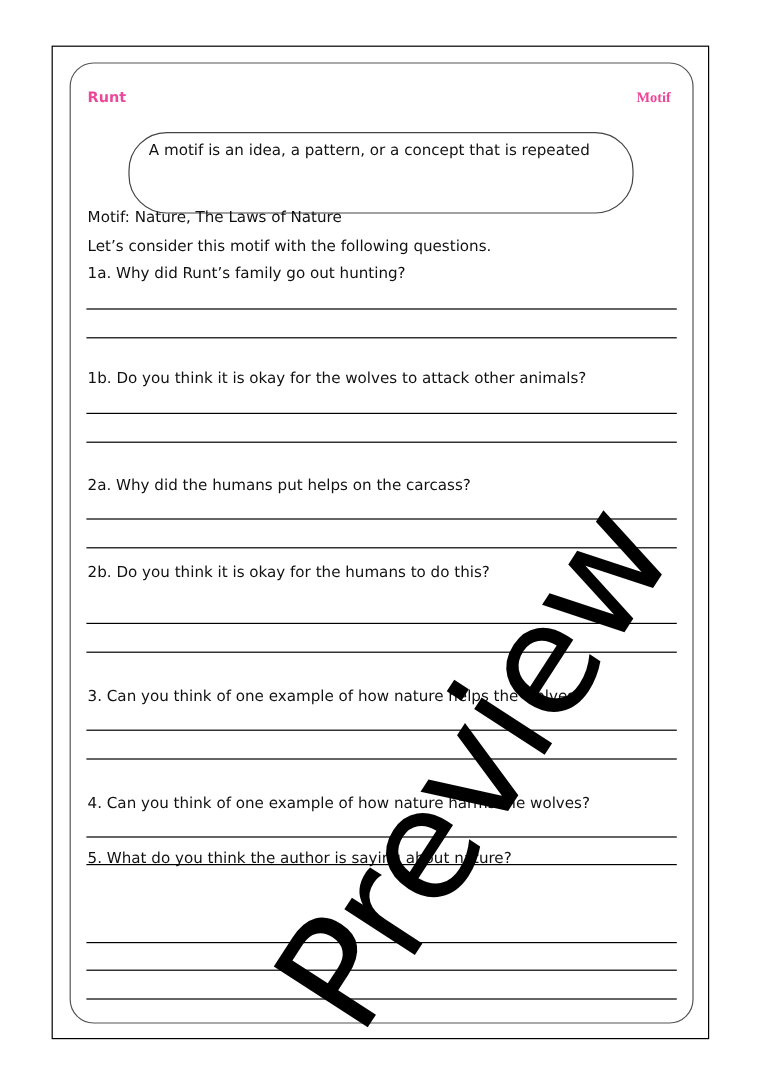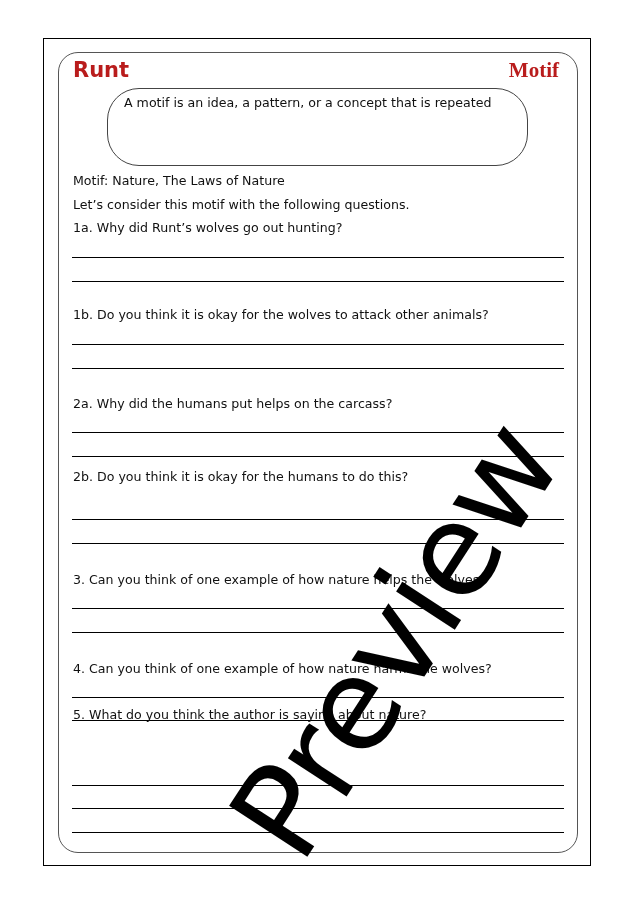--- a/index.html
+++ b/index.html
@@ -2,24 +2,24 @@
 <html><head>
   <meta charset="utf-8">
   <style>
     html, body { margin: 0; padding: 0; background: #ffffff; }
     body { width: 635px; height: 905px; position: relative; overflow: hidden;
            font-family: "DejaVu Sans", sans-serif; color: #111; }
     .outer { position: absolute; left: 43px; top: 38px; width: 548px; height: 828px;
              border: 1px solid #000; box-sizing: border-box; }
     .inner { position: absolute; left: 58px; top: 52px; width: 520px; height: 801px;
              border: 1.5px solid #555; border-radius: 20px; box-sizing: border-box; }
-    .hdr { position: absolute; top: 58px; font-size: 21px; font-weight: bold; color: #b91c1c; }
+    .hdr { position: absolute; top: 74px; font-size: 12px; font-weight: bold; color: #ec4899; }
     .hdr.left { left: 73px; }
     .hdr.right { right: 76px; font-family: Liberation Serif, serif; }
-    .def { position: absolute; left: 107px; top: 88px; width: 421px; height: 78px;
+    .def { position: absolute; left: 107px; top: 110px; width: 421px; height: 68px;
            border: 1.2px solid #444; border-radius: 32px; box-sizing: border-box;
            padding: 6px 0 0 16px; font-size: 12.6px; line-height: 16px; }
     .txt { position: absolute; left: 73px; font-size: 12.6px; white-space: nowrap; text-align: center; }
     .line { position: absolute; left: 72px; width: 492px; height: 0;
             border-top: 1.4px solid #000; }
     .watermark { position: absolute; left: 395px; top: 640px; font-size: 128px;
                  font-family: "DejaVu Sans", sans-serif; font-weight: normal;
                  color: #000; transform: translate(-50%, -50%) rotate(-57deg);
                  white-space: nowrap; letter-spacing: -2px; pointer-events: none; }
   </style>
@@ -32,21 +32,21 @@
 <div class="hdr left">Runt</div>
 <div class="hdr right">Motif</div>
 
 <div class="def">
   <div>A motif is an idea, a pattern, or a concept that is repeated</div>
 </div>
 
 <div class="txt" style="top:173px">Motif: Nature, The Laws of Nature</div>
 <div class="txt" style="top:197px">Let’s consider this motif with the following questions.</div>
 
-<div class="txt" style="top:220px">1a. Why did Runt’s wolves go out hunting?</div>
+<div class="txt" style="top:220px">1a. Why did Runt’s family go out hunting?</div>
 <div class="line" style="top:257px"></div>
 <div class="line" style="top:281px"></div>
 
 <div class="txt" style="top:307px">1b. Do you think it is okay for the wolves to attack other animals?</div>
 <div class="line" style="top:344px"></div>
 <div class="line" style="top:368px"></div>
 
 <div class="txt" style="top:396px">2a. Why did the humans put helps on the carcass?</div>
 <div class="line" style="top:432px"></div>
 <div class="line" style="top:456px"></div>

